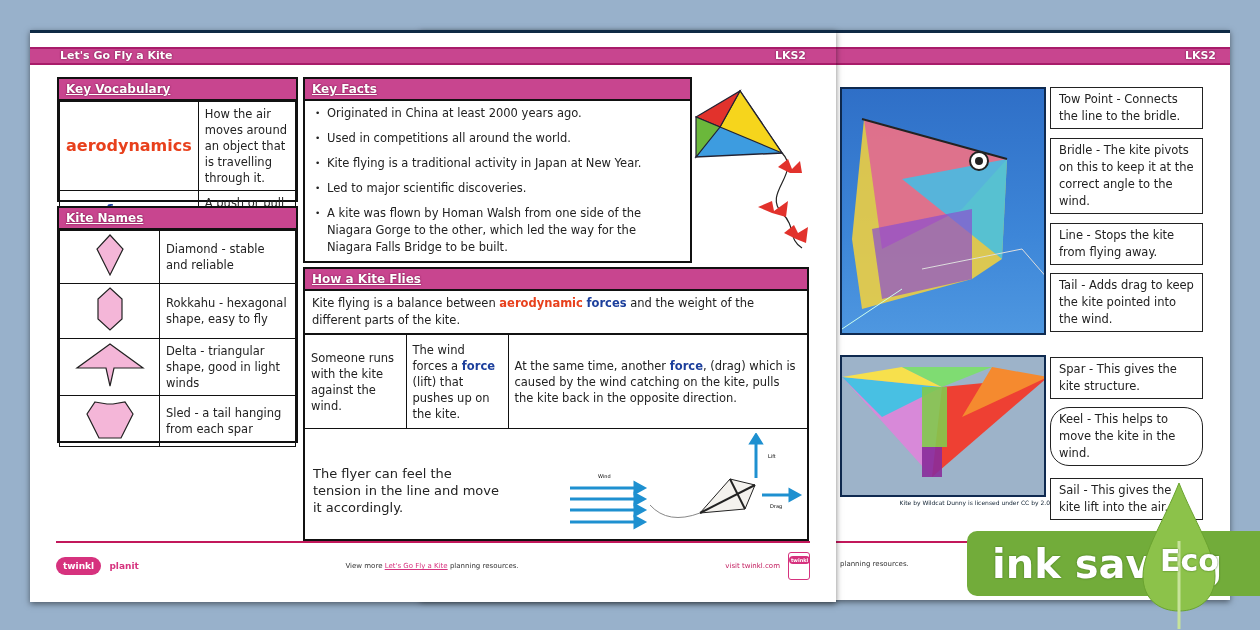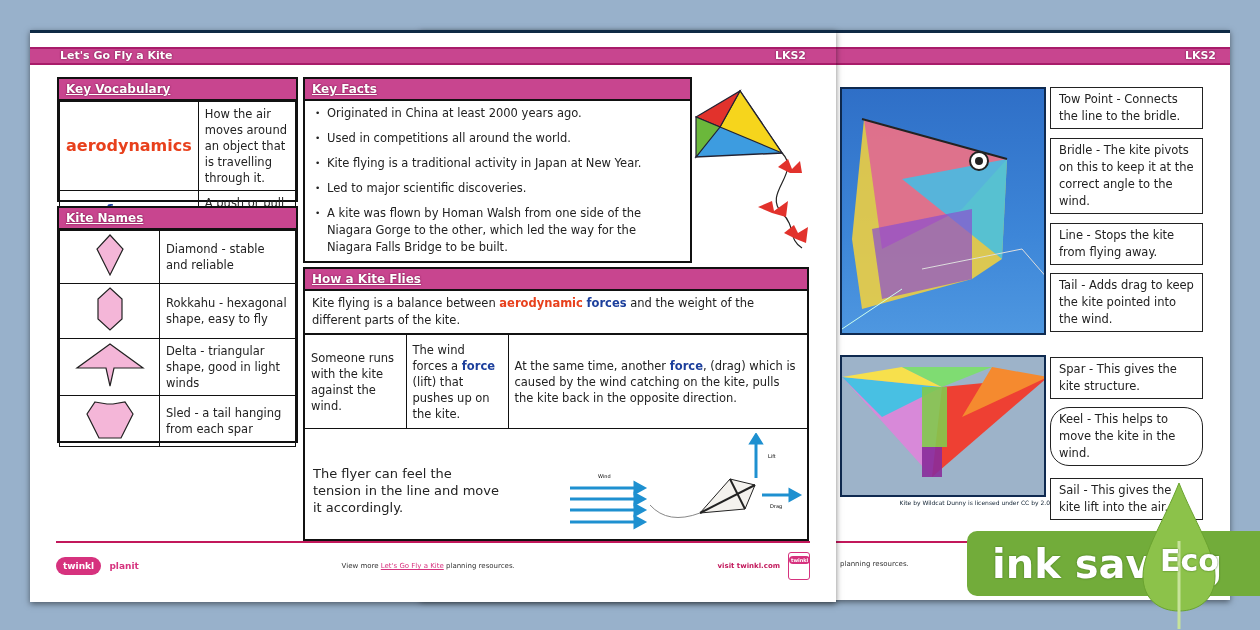--- a/index.html
+++ b/index.html
@@ -218,21 +218,21 @@
   <div class="footer-line"></div>
   <div class="footer">
     <div>
       <span class="twinkl-logo">twinkl</span>
       <span class="planit">planit</span>
     </div>
     <div>
       <span>View more </span><a>Let's Go Fly a Kite</a><span> planning resources.</span>
     </div>
     <div style="display:flex; align-items:center; gap:8px;">
-      <span style="color:#c2185b; font-weight:bold;">visit twinkl.com</span>
+      <span style="color:#c2185b; font-weight:normal;">visit twinkl.com</span>
       <span style="display:inline-block; width:22px; height:28px; border:1px solid #d6327e; border-radius:3px; text-align:center; padding-top:3px;">
         <span class="twinkl-logo" style="font-size:5px; padding:1px 2px;">twinkl</span>
       </span>
     </div>
   </div>
 </div>
 
 <div class="eco">
   <span class="eco-text">ink saving</span>
   <svg style="position:absolute; left:172px; top:-50px;" width="80" height="150" viewBox="0 0 80 150">

